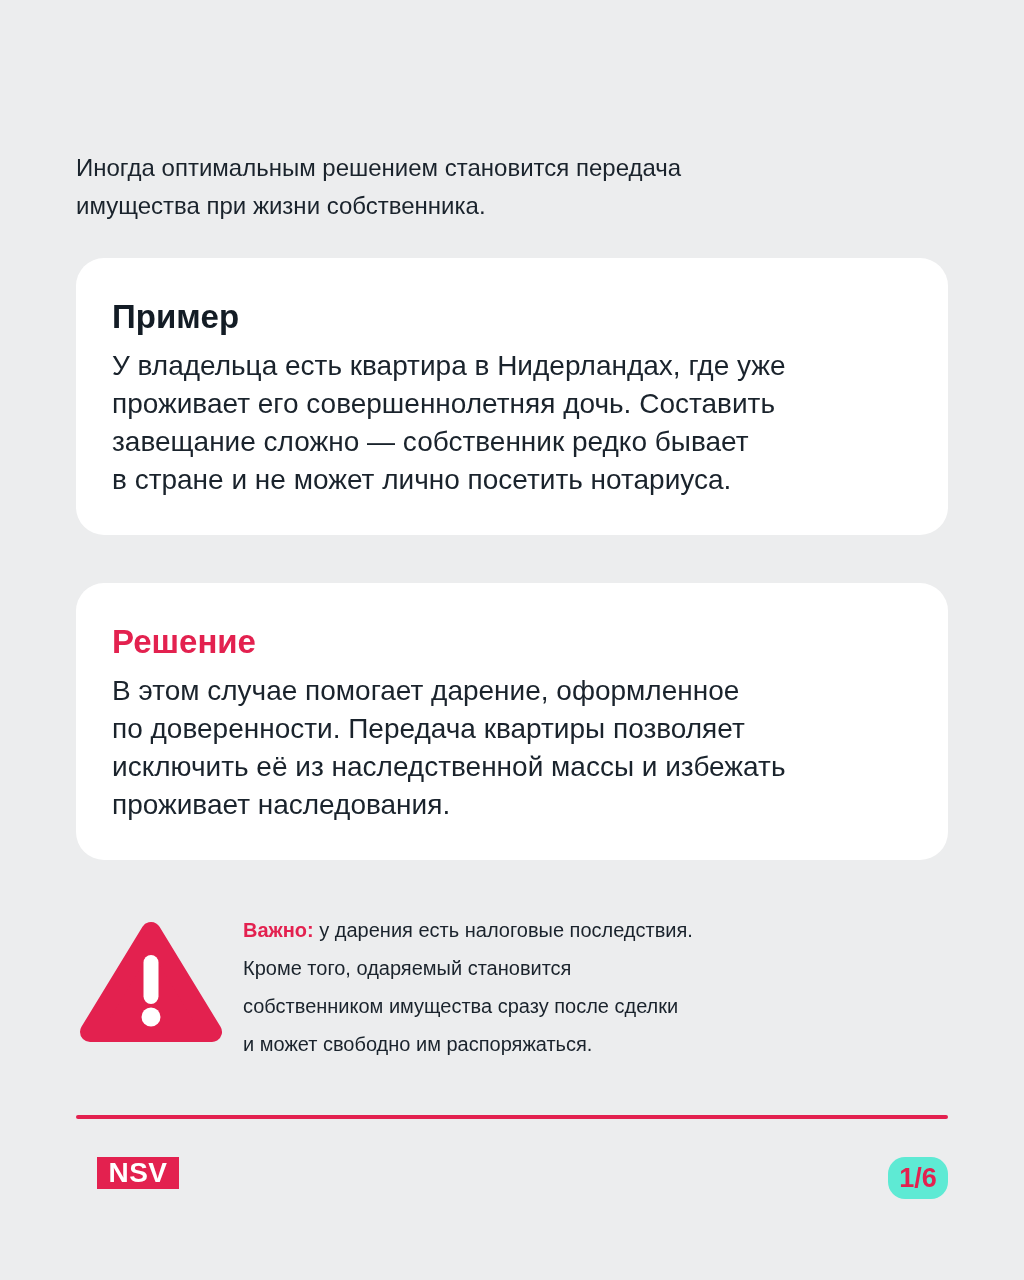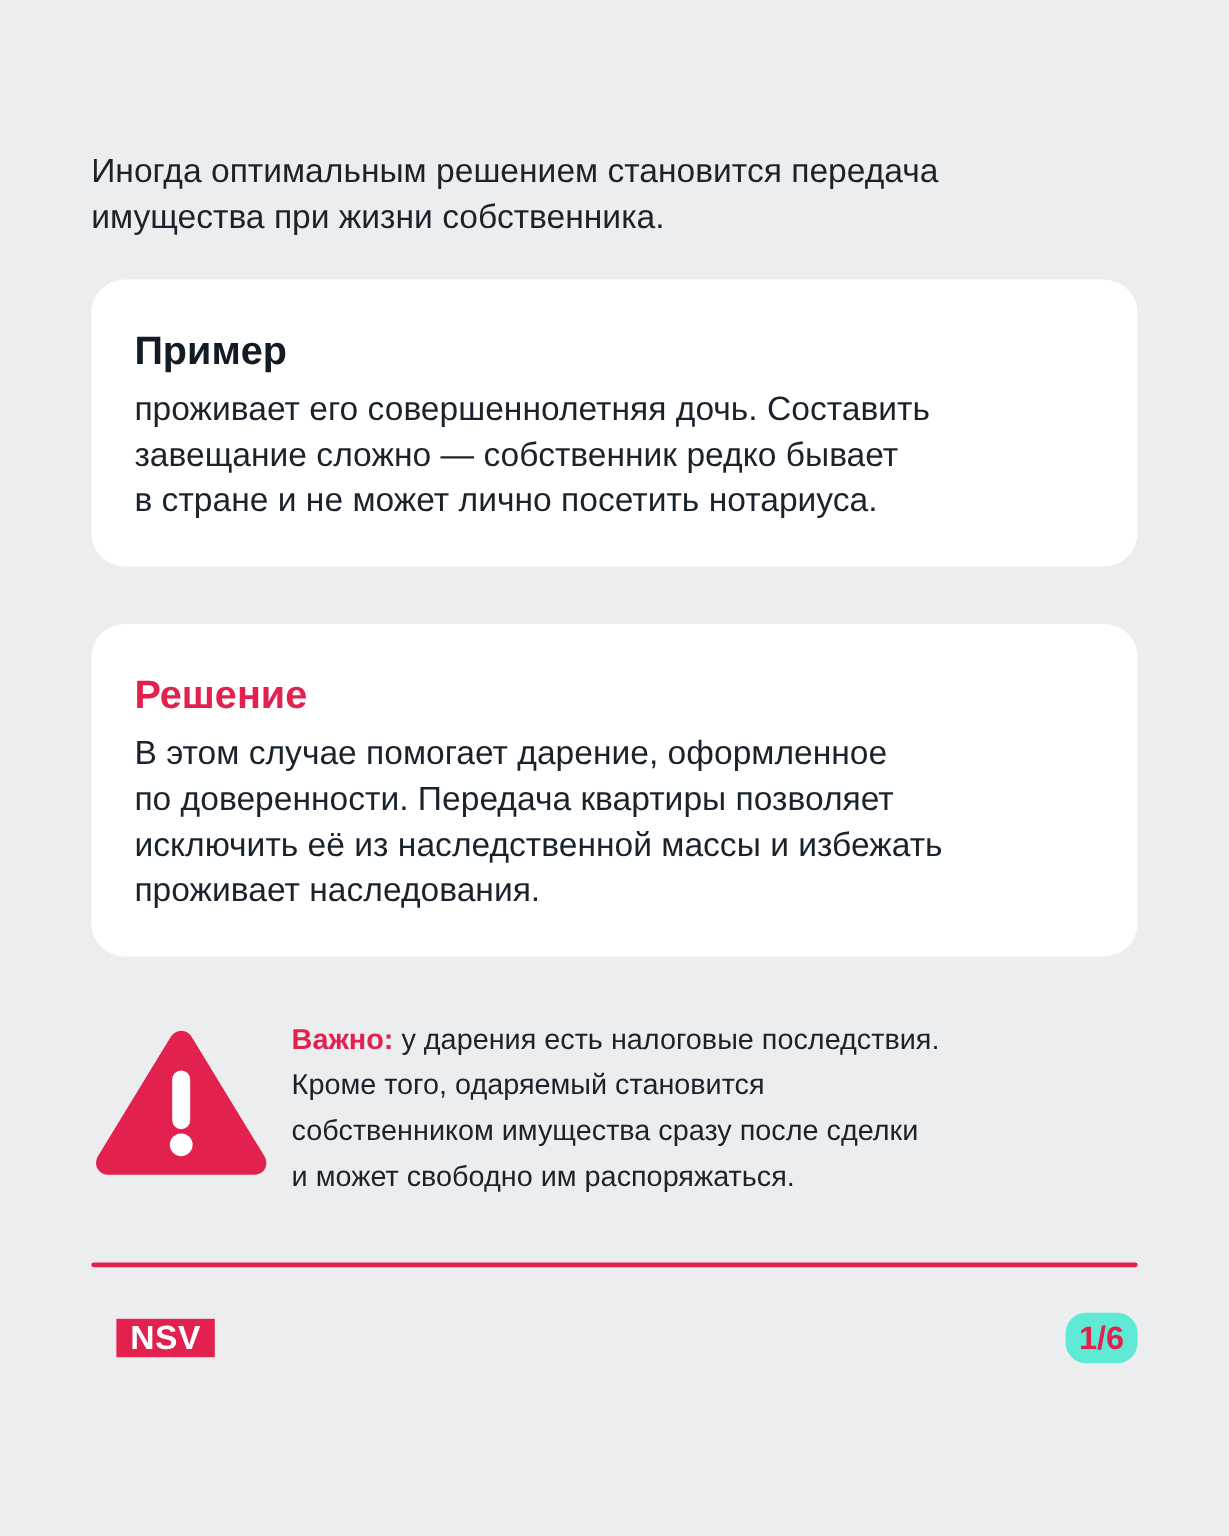--- a/index.html
+++ b/index.html
@@ -15,48 +15,48 @@
   .page{
     position:relative;width:1024px;height:1280px;overflow:hidden;
     background:var(--bg);color:var(--text);
     padding:108px 76px 0;
   }
   .page-title{
     margin:0;font-size:62px;line-height:70px;font-weight:700;
     letter-spacing:-1.5px;color:var(--title);
   }
   .page-subtitle{
-    margin:16px 0 0;font-size:28px;line-height:38px;font-weight:400;color:var(--text);
+    margin:41px 0 0;font-size:24px;line-height:38px;font-weight:400;color:var(--text);
   }
   .card{
     background:var(--card);border-radius:28px;
     margin-top:33px;padding:39px 36px 36px;
   }
   .card.solution{margin-top:48px;}
   .card-heading{
     margin:0 0 10px;font-size:33px;line-height:40px;font-weight:700;color:var(--title);
   }
   .card-heading.accent{color:var(--accent);}
   .card-body{font-size:28px;line-height:38px;color:var(--text);}
   .lines div{white-space:pre-wrap;}
   .warning{
     display:flex;align-items:flex-start;gap:17px;margin-top:51px;
   }
   .warning-icon{flex:0 0 150px;margin-top:5px;display:block;}
-  .warning-text{font-size:24px;line-height:38px;color:var(--text);}
+  .warning-text{font-size:20px;line-height:38px;color:var(--text);}
   .accent-label{color:var(--accent);font-weight:700;}
   .warn-first span{white-space:pre-wrap;}
   .divider{
     border:none;height:4px;background:var(--accent);
     margin:52px 0 0;border-radius:2px;
   }
   .footer{
     display:flex;justify-content:space-between;align-items:center;margin-top:38px;
   }
-  .logo{display:flex;align-items:center;height:42px;}
+  .logo{display:flex;align-items:flex-start;height:42px;}
   .logo .stripe{width:3px;background:var(--accent);margin-right:3px;}
   .logo .stripe.last{margin-right:6px;}
   .logo-box{
     background:var(--accent);color:#fff;width:82px;
     display:flex;align-items:center;justify-content:center;
     font-size:28px;font-weight:700;letter-spacing:0.5px;
   }
   .page-badge{
     background:#5eead4;color:var(--accent);
     width:60px;height:42px;border-radius:17px;
@@ -71,20 +71,21 @@
 
 
   <div class="page-subtitle lines">
       <div>Иногда оптимальным решением становится передача</div>
       <div>имущества при жизни собственника.</div>
     </div>
 
   <section class="card example">
     <h2 class="card-heading">Пример</h2>
     <div class="card-body lines">
+        <div>У владельца есть квартира в Нидерландах, где уже</div>
         <div>проживает его совершеннолетняя дочь. Составить</div>
         <div>завещание сложно — собственник редко бывает</div>
         <div>в стране и не может лично посетить нотариуса.</div>
       </div>
   </section>
 
   <section class="card solution">
     <h2 class="card-heading accent">Решение</h2>
     <div class="card-body lines">
         <div>В этом случае помогает дарение, оформленное</div>

